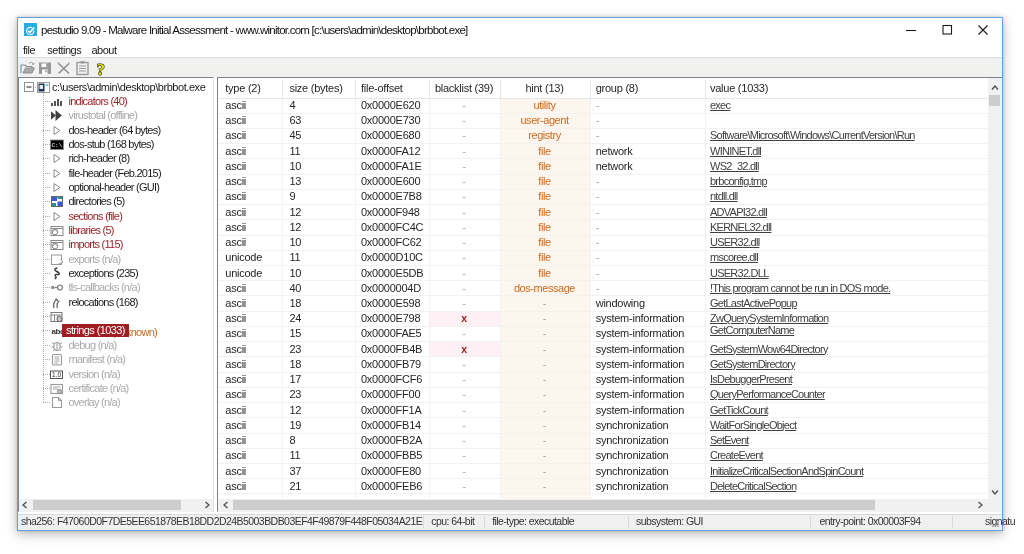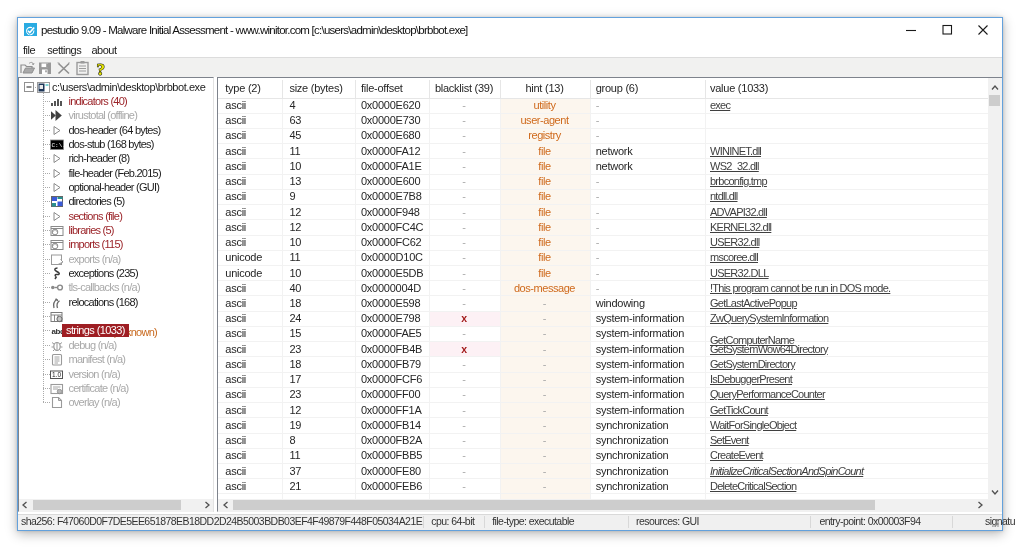--- a/index.html
+++ b/index.html
@@ -228,21 +228,21 @@
 <div class="gline" style="left:410.5px;top:79.5px;width:1px;height:401.0px;"></div>
 <div class="gline" style="left:481.5px;top:79.5px;width:1px;height:401.0px;"></div>
 <div class="gline" style="left:571.5px;top:79.5px;width:1px;height:401.0px;"></div>
 <div class="gline" style="left:686.6px;top:79.5px;width:1px;height:401.0px;"></div>
 <div class="hline" style="left:200px;top:79.5px;width:770px;height:1px;"></div>
 <div class="cell" style="left:207.3px;top:63px;">type (2)</div>
 <div class="cell" style="left:271.4px;top:63px;">size (bytes)</div>
 <div class="cell" style="left:343px;top:63px;">file-offset</div>
 <div class="cell" style="left:410.5px;top:63px;width:71.0px;text-align:center;">blacklist (39)</div>
 <div class="cell" style="left:481.5px;top:63px;width:90.0px;text-align:center;">hint (13)</div>
-<div class="cell" style="left:577.7px;top:63px;">group (6)</div>
+<div class="cell" style="left:577.7px;top:63px;">group (8)</div>
 <div class="cell" style="left:692px;top:63px;">value (1033)</div>
 <div class="gline" style="left:200px;top:94.73px;width:770px;height:1px;"></div>
 <div class="cell" style="left:207.3px;top:80.0px;">ascii</div>
 <div class="cell" style="left:271.4px;top:80.0px;">4</div>
 <div class="cell" style="left:343px;top:80.0px;">0x0000E620</div>
 <div class="cell dash" style="left:410.5px;top:80.0px;width:71.0px;text-align:center;">-</div>
 <div class="cell hintc" style="left:481.5px;top:80.0px;width:90.0px;text-align:center;">utility</div>
 <div class="cell dash" style="left:577.7px;top:80.0px;">-</div>
 <div class="cell val" style="left:692px;top:80.0px;">exec</div>
 <div class="gline" style="left:200px;top:109.96000000000001px;width:770px;height:1px;"></div>
@@ -252,20 +252,21 @@
 <div class="cell dash" style="left:410.5px;top:95.23px;width:71.0px;text-align:center;">-</div>
 <div class="cell hintc" style="left:481.5px;top:95.23px;width:90.0px;text-align:center;">user-agent</div>
 <div class="cell dash" style="left:577.7px;top:95.23px;">-</div>
 <div class="gline" style="left:200px;top:125.19px;width:770px;height:1px;"></div>
 <div class="cell" style="left:207.3px;top:110.46000000000001px;">ascii</div>
 <div class="cell" style="left:271.4px;top:110.46000000000001px;">45</div>
 <div class="cell" style="left:343px;top:110.46000000000001px;">0x0000E680</div>
 <div class="cell dash" style="left:410.5px;top:110.46000000000001px;width:71.0px;text-align:center;">-</div>
 <div class="cell hintc" style="left:481.5px;top:110.46000000000001px;width:90.0px;text-align:center;">registry</div>
 <div class="cell dash" style="left:577.7px;top:110.46000000000001px;">-</div>
+<div class="cell val" style="left:692px;top:110.46000000000001px;">Software\Microsoft\Windows\CurrentVersion\Run</div>
 <div class="gline" style="left:200px;top:140.42px;width:770px;height:1px;"></div>
 <div class="cell" style="left:207.3px;top:125.69px;">ascii</div>
 <div class="cell" style="left:271.4px;top:125.69px;">11</div>
 <div class="cell" style="left:343px;top:125.69px;">0x0000FA12</div>
 <div class="cell dash" style="left:410.5px;top:125.69px;width:71.0px;text-align:center;">-</div>
 <div class="cell hintc" style="left:481.5px;top:125.69px;width:90.0px;text-align:center;">file</div>
 <div class="cell" style="left:577.7px;top:125.69px;">network</div>
 <div class="cell val" style="left:692px;top:125.69px;">WININET.dll</div>
 <div class="gline" style="left:200px;top:155.65px;width:770px;height:1px;"></div>
 <div class="cell" style="left:207.3px;top:140.92000000000002px;">ascii</div>
@@ -356,21 +357,21 @@
 <div class="cell dash" style="left:481.5px;top:293.22px;width:90.0px;text-align:center;">-</div>
 <div class="cell" style="left:577.7px;top:293.22px;">system-information</div>
 <div class="cell val" style="left:692px;top:293.22px;">ZwQuerySystemInformation</div>
 <div class="gline" style="left:200px;top:323.18000000000006px;width:770px;height:1px;"></div>
 <div class="cell" style="left:207.3px;top:308.45000000000005px;">ascii</div>
 <div class="cell" style="left:271.4px;top:308.45000000000005px;">15</div>
 <div class="cell" style="left:343px;top:308.45000000000005px;">0x0000FAE5</div>
 <div class="cell dash" style="left:410.5px;top:308.45000000000005px;width:71.0px;text-align:center;">-</div>
 <div class="cell dash" style="left:481.5px;top:308.45000000000005px;width:90.0px;text-align:center;">-</div>
 <div class="cell" style="left:577.7px;top:308.45000000000005px;">system-information</div>
-<div class="cell val" style="left:692px;top:315px;text-align:center;">GetComputerName</div>
+<div class="cell val" style="left:692px;top:305px;text-align:center;">GetComputerName</div>
 <div class="gline" style="left:200px;top:338.41px;width:770px;height:1px;"></div>
 <div class="cell" style="left:207.3px;top:323.68px;">ascii</div>
 <div class="cell" style="left:271.4px;top:323.68px;">23</div>
 <div class="cell" style="left:343px;top:323.68px;">0x0000FB4B</div>
 <div class="ab" style="left:411.5px;top:324.18px;width:70.0px;height:14.23px;background:#fdf1f5;"></div>
 <div class="cell xmark" style="left:410.5px;top:323.68px;width:71.0px;text-align:center;">x</div>
 <div class="cell dash" style="left:481.5px;top:323.68px;width:90.0px;text-align:center;">-</div>
 <div class="cell" style="left:577.7px;top:323.68px;">system-information</div>
 <div class="cell val" style="left:692px;top:323.68px;">GetSystemWow64Directory</div>
 <div class="gline" style="left:200px;top:353.64000000000004px;width:770px;height:1px;"></div>
@@ -429,21 +430,21 @@
 <div class="cell dash" style="left:481.5px;top:430.29px;width:90.0px;text-align:center;">-</div>
 <div class="cell" style="left:577.7px;top:430.29px;">synchronization</div>
 <div class="cell val" style="left:692px;top:430.29px;">CreateEvent</div>
 <div class="gline" style="left:200px;top:460.25px;width:770px;height:1px;"></div>
 <div class="cell" style="left:207.3px;top:445.52px;">ascii</div>
 <div class="cell" style="left:271.4px;top:445.52px;">37</div>
 <div class="cell" style="left:343px;top:445.52px;">0x0000FE80</div>
 <div class="cell dash" style="left:410.5px;top:445.52px;width:71.0px;text-align:center;">-</div>
 <div class="cell dash" style="left:481.5px;top:445.52px;width:90.0px;text-align:center;">-</div>
 <div class="cell" style="left:577.7px;top:445.52px;">synchronization</div>
-<div class="cell val" style="left:692px;top:445.52px;font-style:italic;">InitializeCriticalSectionAndSpinCount</div>
+<div class="cell val" style="left:692px;top:445.52px;">InitializeCriticalSectionAndSpinCount</div>
 <div class="gline" style="left:200px;top:475.48px;width:770px;height:1px;"></div>
 <div class="cell" style="left:207.3px;top:460.75px;">ascii</div>
 <div class="cell" style="left:271.4px;top:460.75px;">21</div>
 <div class="cell" style="left:343px;top:460.75px;">0x0000FEB6</div>
 <div class="cell dash" style="left:410.5px;top:460.75px;width:71.0px;text-align:center;">-</div>
 <div class="cell dash" style="left:481.5px;top:460.75px;width:90.0px;text-align:center;">-</div>
 <div class="cell" style="left:577.7px;top:460.75px;">synchronization</div>
 <div class="cell val" style="left:692px;top:460.75px;">DeleteCriticalSection</div>
 <div class="ab" style="left:1px;top:480.5px;width:194px;height:13.0px;background:#f1f1f1;"></div>
 <div class="ab" style="left:15px;top:482.0px;width:148px;height:10px;background:#cdcdcd;"></div>
@@ -472,21 +473,21 @@
 <div class="ab" style="left:970px;top:480.5px;width:14px;height:13.0px;background:#f1f1f1;"></div>
 <div class="ab" style="left:0;top:495.5px;width:984px;height:16px;background:#f0f0f0;border-top:1px solid #d9d9d9;"></div>
 <div class="ab" style="left:405.4px;top:497.5px;width:1px;height:12px;background:#d8d8d8;"></div>
 <div class="ab" style="left:466.4px;top:497.5px;width:1px;height:12px;background:#d8d8d8;"></div>
 <div class="ab" style="left:610.1px;top:497.5px;width:1px;height:12px;background:#d8d8d8;"></div>
 <div class="ab" style="left:792px;top:497.5px;width:1px;height:12px;background:#d8d8d8;"></div>
 <div class="ab" style="left:933.7px;top:497.5px;width:1px;height:12px;background:#d8d8d8;"></div>
 <div class="ab stxt" style="left:3px;top:498px;line-height:11px;">sha256: F47060D0F7DE5EE651878EB18DD2D24B5003BDB03EF4F49879F448F05034A21E</div>
 <div class="ab stxt" style="left:413.3px;top:498px;line-height:11px;">cpu: 64-bit</div>
 <div class="ab stxt" style="left:474.2px;top:498px;line-height:11px;">file-type: executable</div>
-<div class="ab stxt" style="left:618px;top:498px;line-height:11px;">resources: GUI</div>
+<div class="ab stxt" style="left:618px;top:498px;line-height:11px;">subsystem: GUI</div>
 <div class="ab stxt" style="left:801.4px;top:498px;line-height:11px;">entry-point: 0x00003F94</div>
 <div class="ab stxt" style="left:967px;top:498px;line-height:11px;">signatu</div>
 <svg class="ab" style="right:2px;bottom:2px;" width="10" height="10" viewBox="0 0 10 10">
       <g fill="#bdbdbd">
         <rect x="7" y="7" width="2" height="2"></rect>
         <rect x="7" y="3" width="2" height="2"></rect>
         <rect x="3" y="7" width="2" height="2"></rect>
       </g>
     </svg>
 </div>

